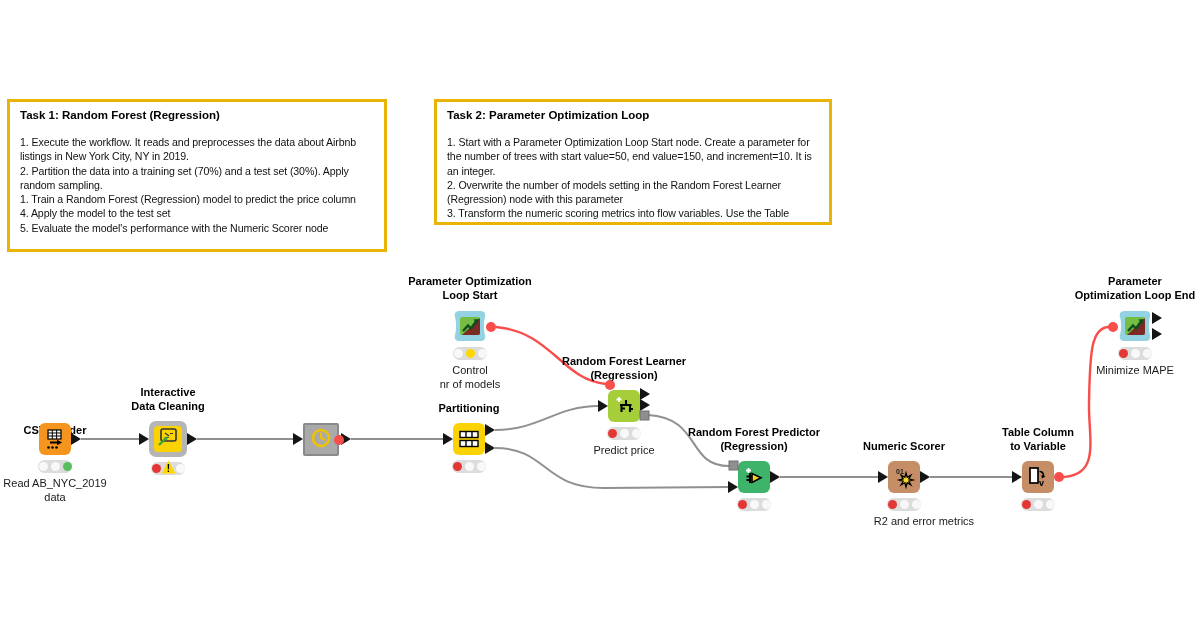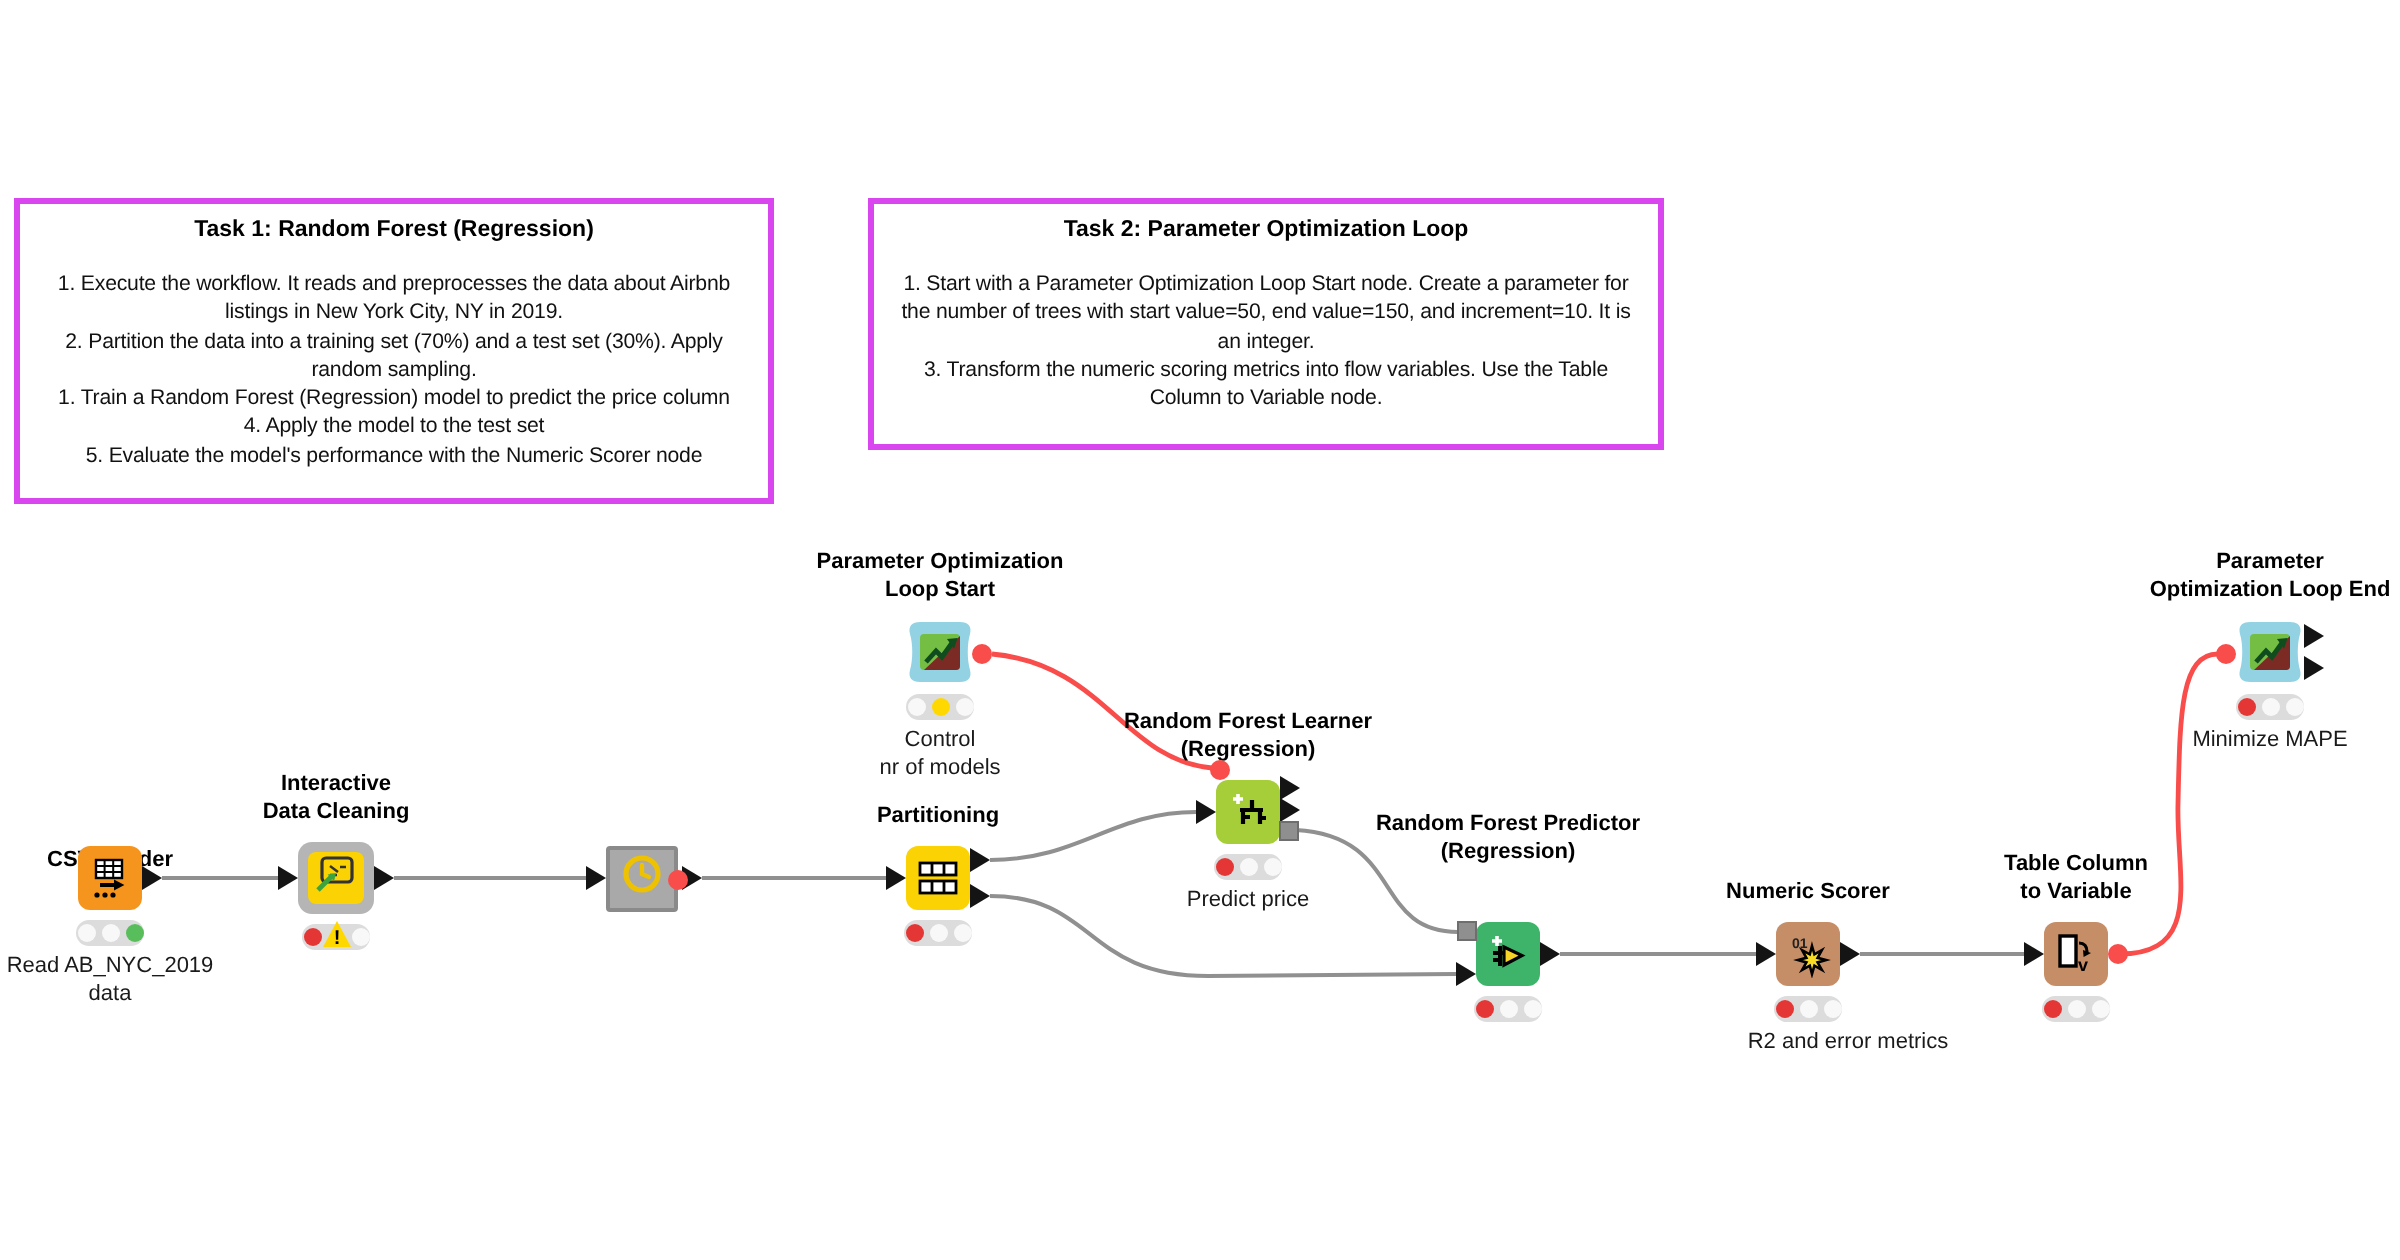--- a/index.html
+++ b/index.html
@@ -4,22 +4,22 @@
 <style>
   html,body{margin:0;padding:0}
   body{
     width:1200px;height:630px;position:relative;background:#ffffff;
     font-family:"Liberation Sans",sans-serif;overflow:hidden;
   }
   #wires,#ports{position:absolute;left:0;top:0;z-index:1;pointer-events:none}
   #ports{z-index:3}
   #nodes{position:absolute;left:0;top:0;width:100%;height:100%;z-index:2}
   .annotation{
-    position:absolute;background:#fff;border:3px solid #d946ef;
-    box-sizing:border-box;padding:7px 10px;overflow:hidden;z-index:0;text-align:center;
+    position:absolute;background:#fff;border:3px solid #eab308;
+    box-sizing:border-box;padding:7px 10px;overflow:hidden;z-index:0;
   }
   .ann-title{font-weight:bold;font-size:11.5px;color:#000;margin:0 0 14px 0}
   .ann-body p{margin:0;font-size:10.6px;line-height:14.3px;color:#111;letter-spacing:-0.1px}
   .ann-body .it{padding:0 3px}
   .node-label{
     position:absolute;transform:translateX(-50%);text-align:center;
     font-weight:bold;font-size:11px;line-height:13.5px;color:#000;white-space:nowrap;
   }
   .node-sublabel{
     position:absolute;transform:translateX(-50%);text-align:center;
@@ -77,20 +77,21 @@
         <p><span>2. Partition the data into a training set (70%) and a test set (30%). Apply random sampling.</span></p>
         <p><span>1. Train a Random Forest (Regression) model to predict the</span><span class="it">price</span><span>column</span></p>
         <p><span>4. Apply the model to the test set</span></p>
         <p><span>5. Evaluate the model's performance with the Numeric Scorer node</span></p>
       </div>
     </div>
     <div class="annotation" style="left: 434px; top: 99px; width: 398px; height: 126px;">
       <div class="ann-title">Task 2: Parameter Optimization Loop</div>
       <div class="ann-body">
         <p><span>1. Start with a Parameter Optimization Loop Start node. Create a parameter for the number of trees with start value=50, end value=150, and increment=10. It is an integer.</span></p>
+        <p><span>2. Overwrite the number of models setting in the Random Forest Learner (Regression) node with this parameter</span></p>
         <p><span>3. Transform the numeric scoring metrics into flow variables. Use the Table Column to Variable node.</span></p>
       </div>
     </div>
   </div>
 <div id="nodes">
     <div class="node-label" style="left: 55px; top: 424px;">
       <div>CSV Reader</div>
     </div>
     <div class="node-icon" style="left: 39px; top: 423px; width: 32px; height: 32px; background: rgb(246, 149, 29);">
       <span style="display:flex">
@@ -201,21 +202,21 @@
       </span>
     </div>
     <div class="light-pill" style="left: 607px; top: 427px;">
       <span class="light red"></span>
       <span class="light"></span>
       <span class="light"></span>
     </div>
     <div class="node-sublabel" style="left: 624px; top: 444px;">
       <div>Predict price</div>
     </div>
-    <div class="node-label" style="left: 754px; top: 406px; text-align: center;">
+    <div class="node-label" style="left: 754px; top: 426px; text-align: center;">
       <div>Random Forest Predictor</div>
       <div>(Regression)</div>
     </div>
     <div class="node-icon" style="left: 738px; top: 461px; width: 32px; height: 32px; background: rgb(62, 180, 106);">
       <span style="display:flex">
         <svg width="24" height="24" viewBox="0 0 24 24">
           <path d="M6.5,3 v5 M4,5.5 h5" stroke="#fff" stroke-width="1.8"></path>
           <path d="M8,8 V18 M4.5,11.5 H11 M4.5,15 H8" stroke="#000" stroke-width="2" fill="none"></path>
           <polygon points="10,8.5 19,12.8 10,17.5" fill="#F5D327" stroke="#000" stroke-width="1.6"></polygon>
         </svg>

